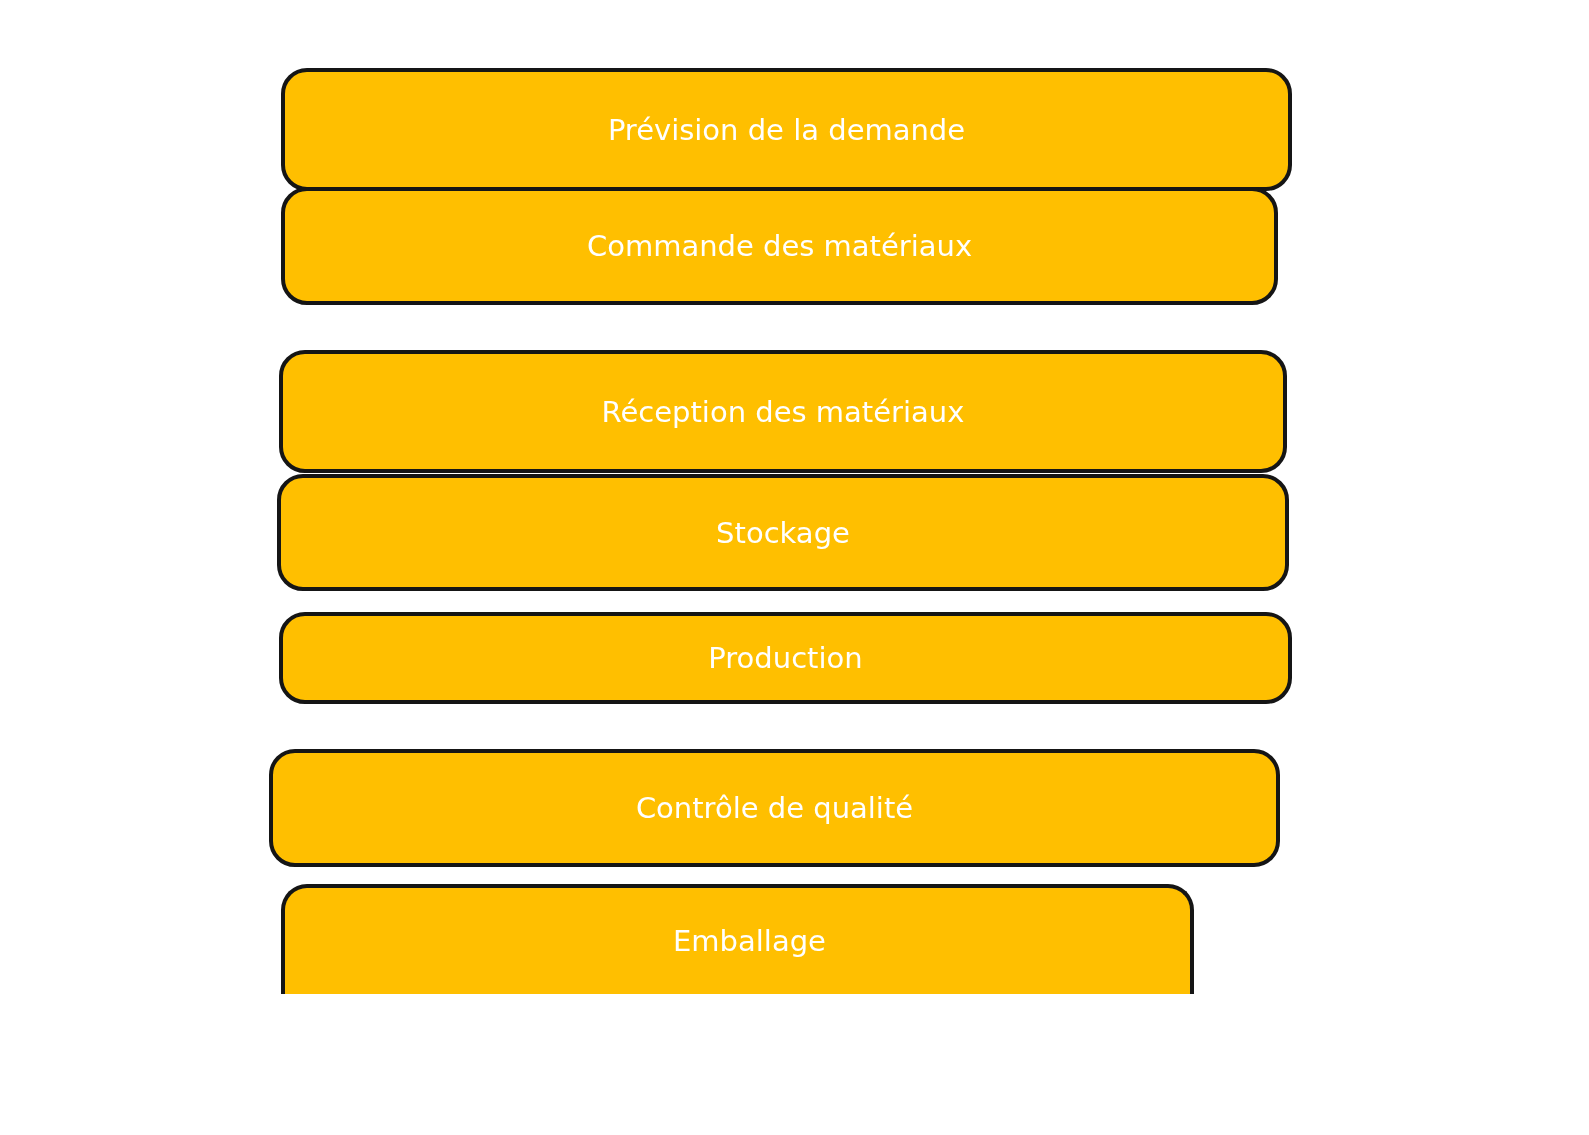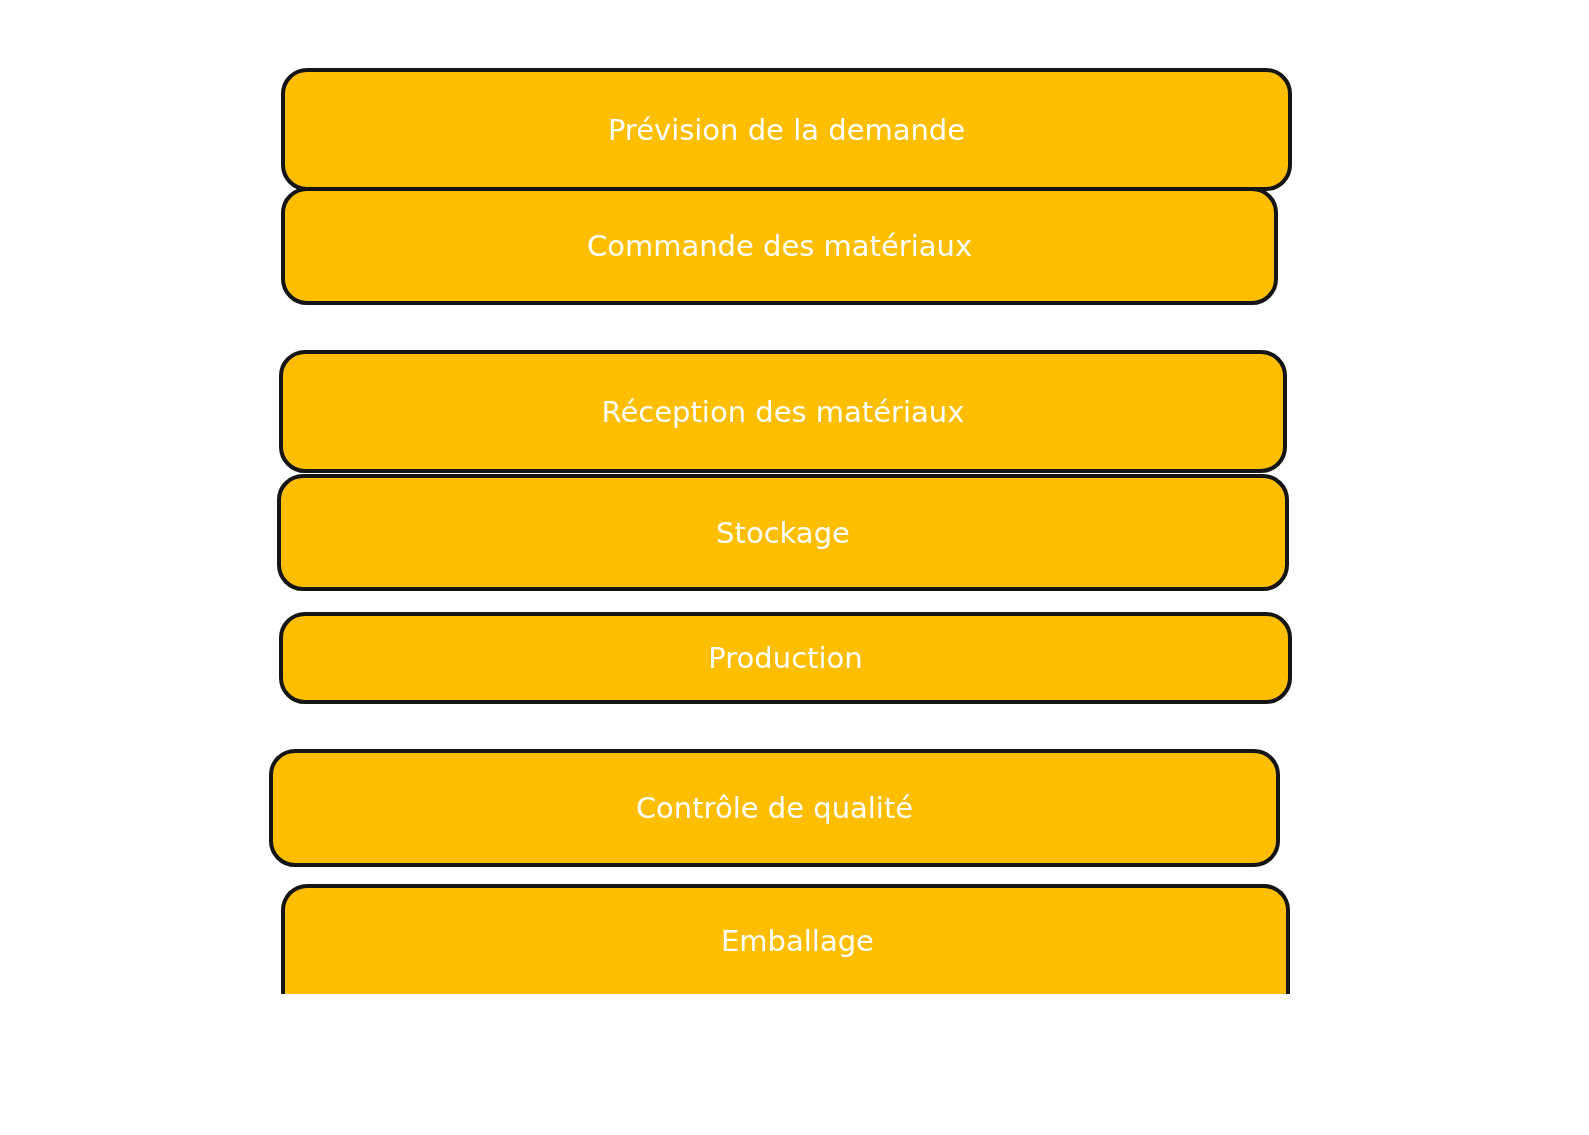--- a/index.html
+++ b/index.html
@@ -66,21 +66,21 @@
   }
 
   
   .step-1 { left: 281px; top: 68px;  width: 1011px; height: 123px; }
   .step-2 { left: 281px; top: 187px; width: 997px; height: 118px; }
   .step-3 { left: 279px; top: 338px; width: 1008px; height: 123px; margin-top: 12px; }
   .step-4 { left: 277px; top: 474px; width: 1012px; height: 117px; }
   .step-5 { left: 279px; top: 612px; width: 1013px; height: 92px; }
   .step-6 { left: 269px; top: 749px; width: 1011px; height: 118px; }
   
-  .step-7 { left: 281px; top: 884px; width: 1009px; height: 110px; border-bottom: none; border-radius: 26px 26px 0 0; padding-left: 24px; }
+  .step-7 { left: 281px; top: 884px; width: 913px; height: 110px; border-bottom: none; border-radius: 26px 26px 0 0; padding-left: 24px; }
 </style>
 </head>
 <body>
 
 <div id="canvas">
 
 
   <div id="flow-stack">
 
     <div class="process-step step-1">

